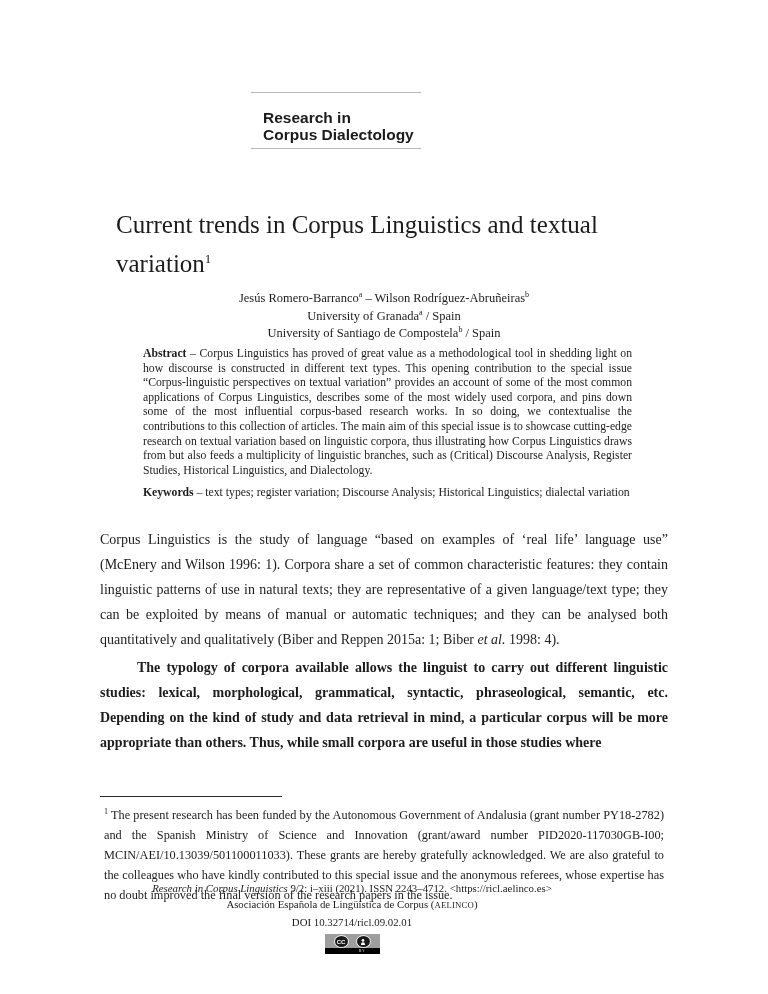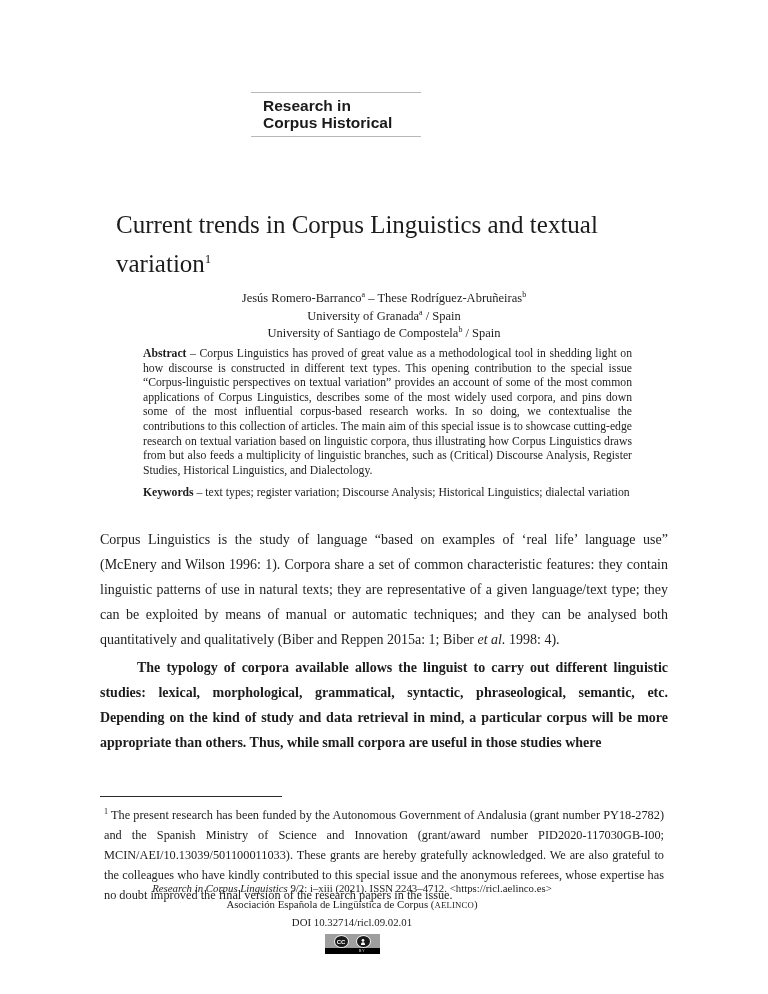--- a/index.html
+++ b/index.html
@@ -8,21 +8,21 @@
     background:#ffffff; overflow:hidden;
     font-family:"Liberation Serif", serif; color:#1c1c1c;
   }
   
   .logo-row { position:absolute; top:92px; left:236px; display:flex; align-items:center; }
   .logo-mark { font-family:"Liberation Sans", sans-serif; font-size:58px; line-height:52px; font-weight:300; letter-spacing:2px; color:#161616; }
   .logo-mark .logo-i { font-family:"DejaVu Serif", serif; font-style:italic; color:#7d7d7d; font-size:50px; }
   .logo-text {
     margin-left:15px; width:158px;
     border-top:1px solid #b8b8b8; border-bottom:1px solid #b8b8b8;
-    padding:4px 0 5px 12px;
+    padding:16px 0 5px 12px;
     font-family:"Liberation Sans", sans-serif; font-weight:bold; font-size:15.5px; line-height:17px; color:#1a1a1a;
   }
   
   .title {
     position:absolute; top:206px; left:114px; width:540px;
     text-align:left; font-size:25px; line-height:34px; font-weight:normal; margin:2px;
   }
   .title sup { font-size:13px; }
   .authors { position:absolute; top:288px; left:0; width:768px; text-align:center; font-size:12.5px; line-height:13.5px; }
   .authors sup { font-size:8px; }
@@ -59,28 +59,28 @@
   sup { vertical-align:super; }
 </style>
 </head>
 <body>
 
 <div class="page">
 
   <header class="logo-row">
     <div class="logo-text">
       <div>Research in</div>
-      <div>Corpus Historical</div>
+      <div>Corpus Dialectology</div>
     </div>
   </header>
 
   <h1 class="title"><span>Current trends in Corpus Linguistics and textual variation</span><sup>1</sup></h1>
 
   <div class="authors">
-    <div><span>Jesús Romero-Barranco</span><sup>a</sup><span> – </span><span>These Rodríguez-Abruñeiras</span><sup>b</sup></div>
+    <div><span>Jesús Romero-Barranco</span><sup>a</sup><span> – </span><span>Wilson Rodríguez-Abruñeiras</span><sup>b</sup></div>
     <div><span>University of Granada</span><sup>a</sup><span> / Spain</span></div>
     <div><span>University of Santiago de Compostela</span><sup>b</sup><span> / Spain</span></div>
   </div>
 
   <section class="abstract">
     <p><b>Abstract</b><span> – </span><span>Corpus Linguistics has proved of great value as a methodological tool in shedding light on how discourse is constructed in different text types. This opening contribution to the special issue “Corpus-linguistic perspectives on textual variation” provides an account of some of the most common applications of Corpus Linguistics, describes some of the most widely used corpora, and pins down some of the most influential corpus-based research works. In so doing, we contextualise the contributions to this collection of articles. The main aim of this special issue is to showcase cutting-edge research on textual variation based on linguistic corpora, thus illustrating how Corpus Linguistics draws from but also feeds a multiplicity of linguistic branches, such as (Critical) Discourse Analysis, Register Studies, Historical Linguistics, and Dialectology.</span></p>
     <p><b>Keywords</b><span> – </span><span>text types; register variation; Discourse Analysis; Historical Linguistics; dialectal variation</span></p>
   </section>
 
   <section class="body-text">

